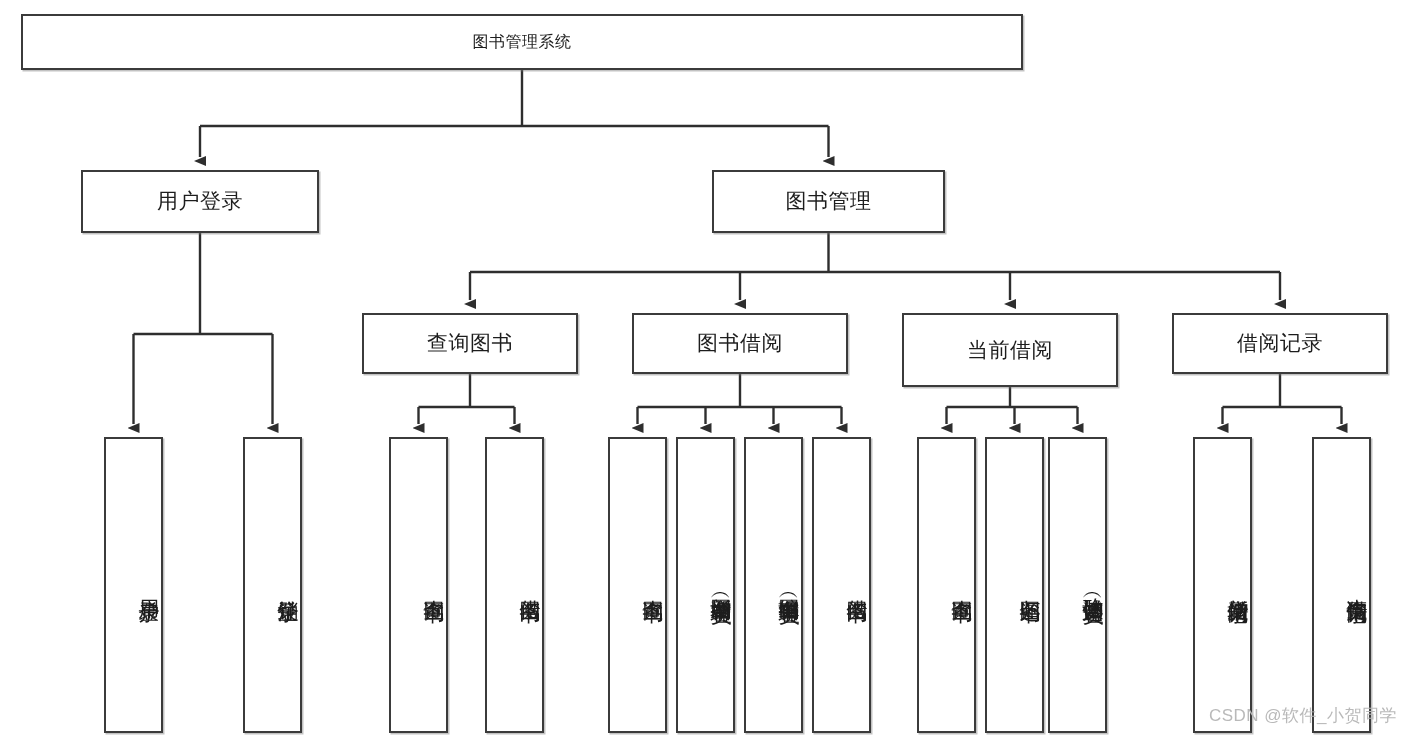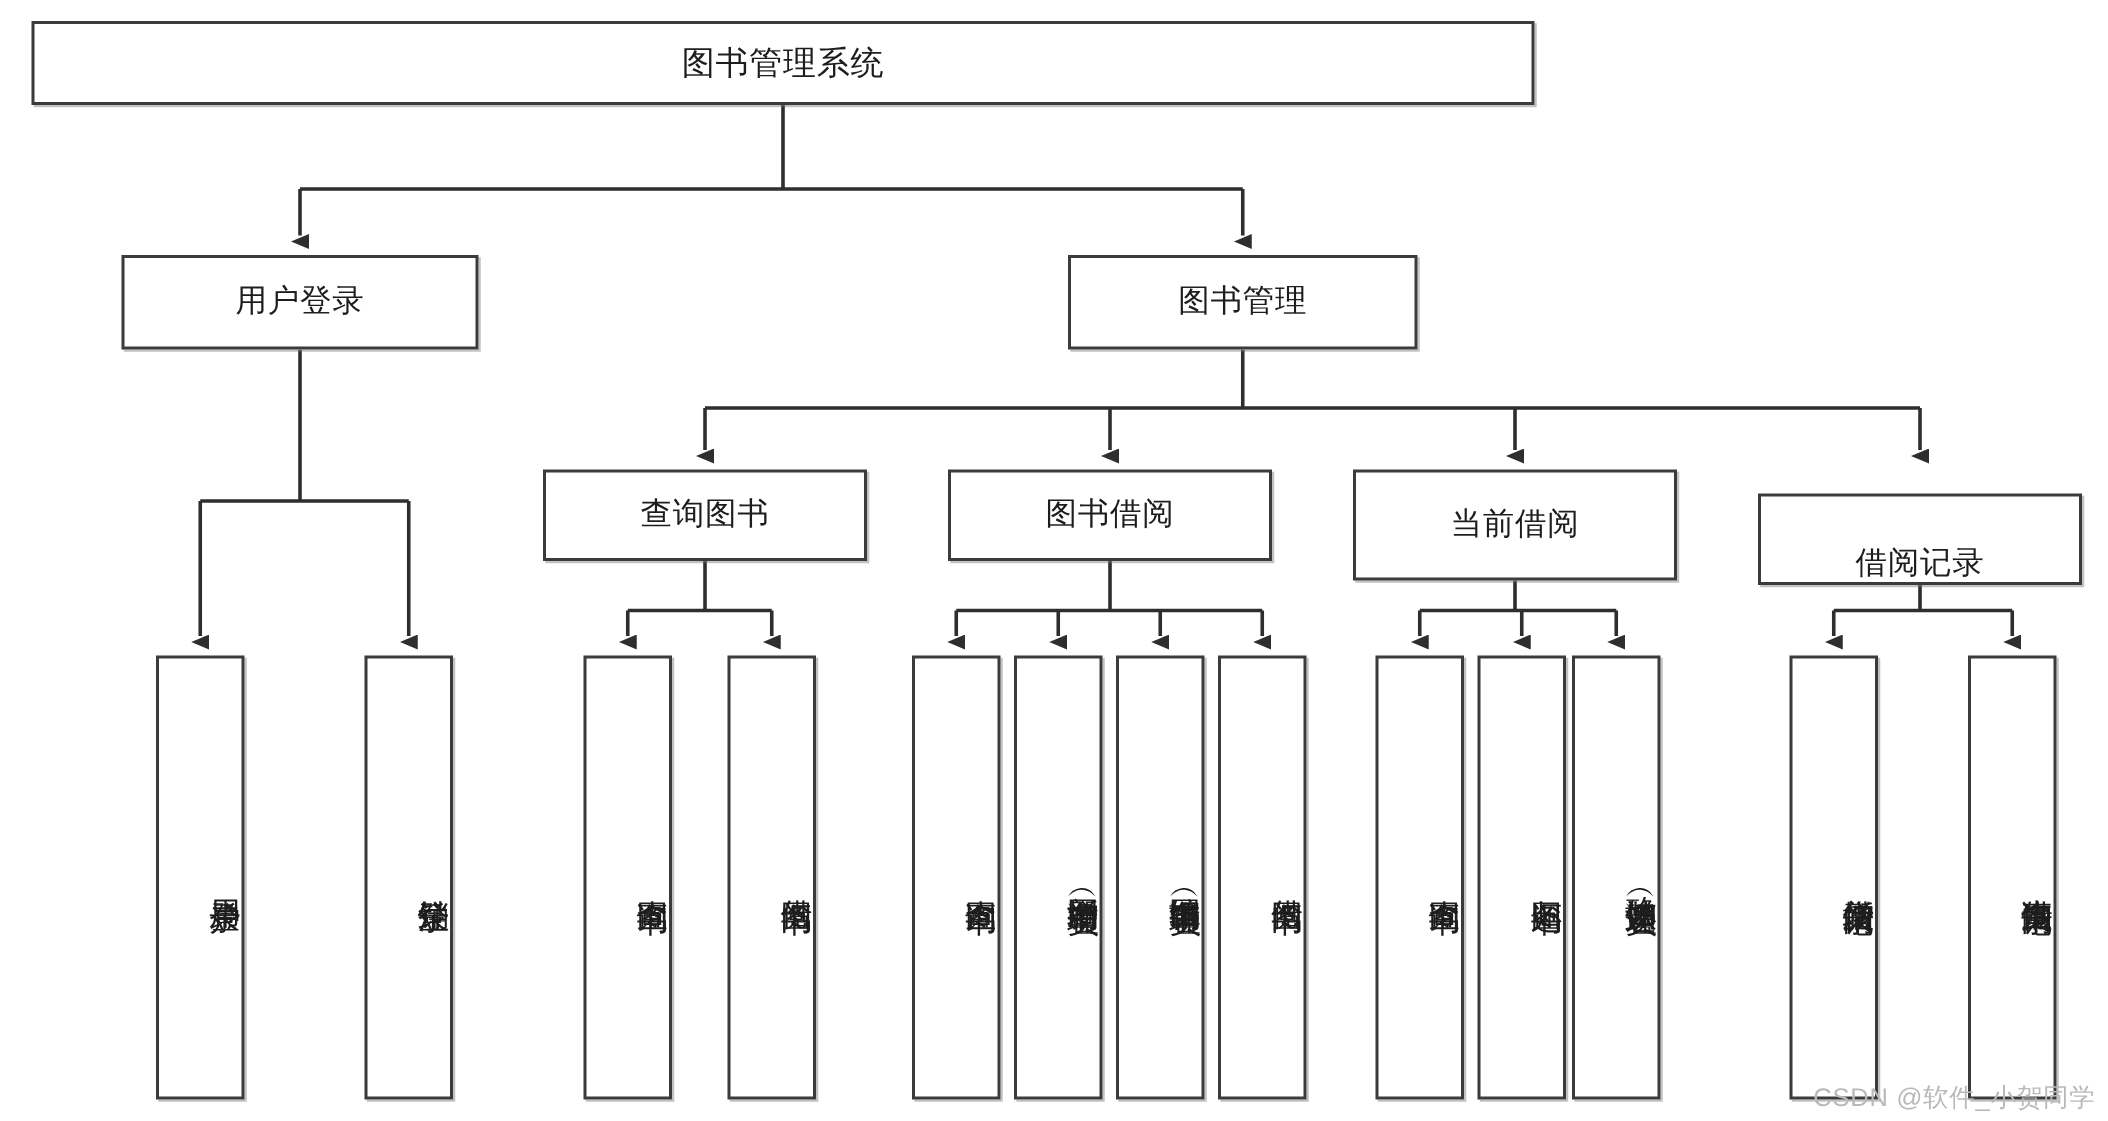--- a/index.html
+++ b/index.html
@@ -35,42 +35,42 @@
     align-items: center;
     justify-content: center;
     color: #1d1d1d;
   }
   .node.horiz {
     font-size: 21px;
     letter-spacing: 0.5px;
     line-height: 1.15;
   }
   .node.root {
-    font-size: 22px;
+    font-size: 16px;
   }
   .node.vert {
     writing-mode: vertical-rl;
     text-orientation: upright;
     font-size: 21px;
     line-height: 1.12;
     letter-spacing: 1px;
     padding-top: 10px;
     padding-bottom: 10px;
     align-items: flex-start;
     justify-content: center;
   }
   .node.vert .vtext {
     writing-mode: vertical-rl;
     text-orientation: upright;
     white-space: nowrap;
   }
   .watermark {
     position: absolute;
     right: 8px;
-    bottom: 4px;
+    bottom: 20px;
     font-size: 17px;
     color: #b9b9b9;
     letter-spacing: 0.5px;
     white-space: nowrap;
     user-select: none;
   }
 </style>
 </head>
 <body>
 
@@ -122,21 +122,21 @@
       </div>
       <div class="node horiz" style="left: 362px; top: 313px; width: 216px; height: 61px;">
         <span>查询图书</span>
       </div>
       <div class="node horiz" style="left: 632px; top: 313px; width: 216px; height: 61px;">
         <span>图书借阅</span>
       </div>
       <div class="node horiz" style="left: 902px; top: 313px; width: 216px; height: 74px;">
         <span>当前借阅</span>
       </div>
-      <div class="node horiz" style="left: 1172px; top: 329px; width: 216px; height: 61px; align-items: flex-end;">
+      <div class="node horiz" style="left: 1172px; top: 313px; width: 216px; height: 61px;">
         <span>借阅记录</span>
       </div>
       <div class="node vert" style="left: 104px; top: 437px; width: 59px; height: 296px;">
         <span class="vtext">用户登录</span>
       </div>
       <div class="node vert" style="left: 243px; top: 437px; width: 59px; height: 296px;">
         <span class="vtext">注销登录</span>
       </div>
       <div class="node vert" style="left: 389px; top: 437px; width: 59px; height: 296px;">
         <span class="vtext">查询图书</span>

